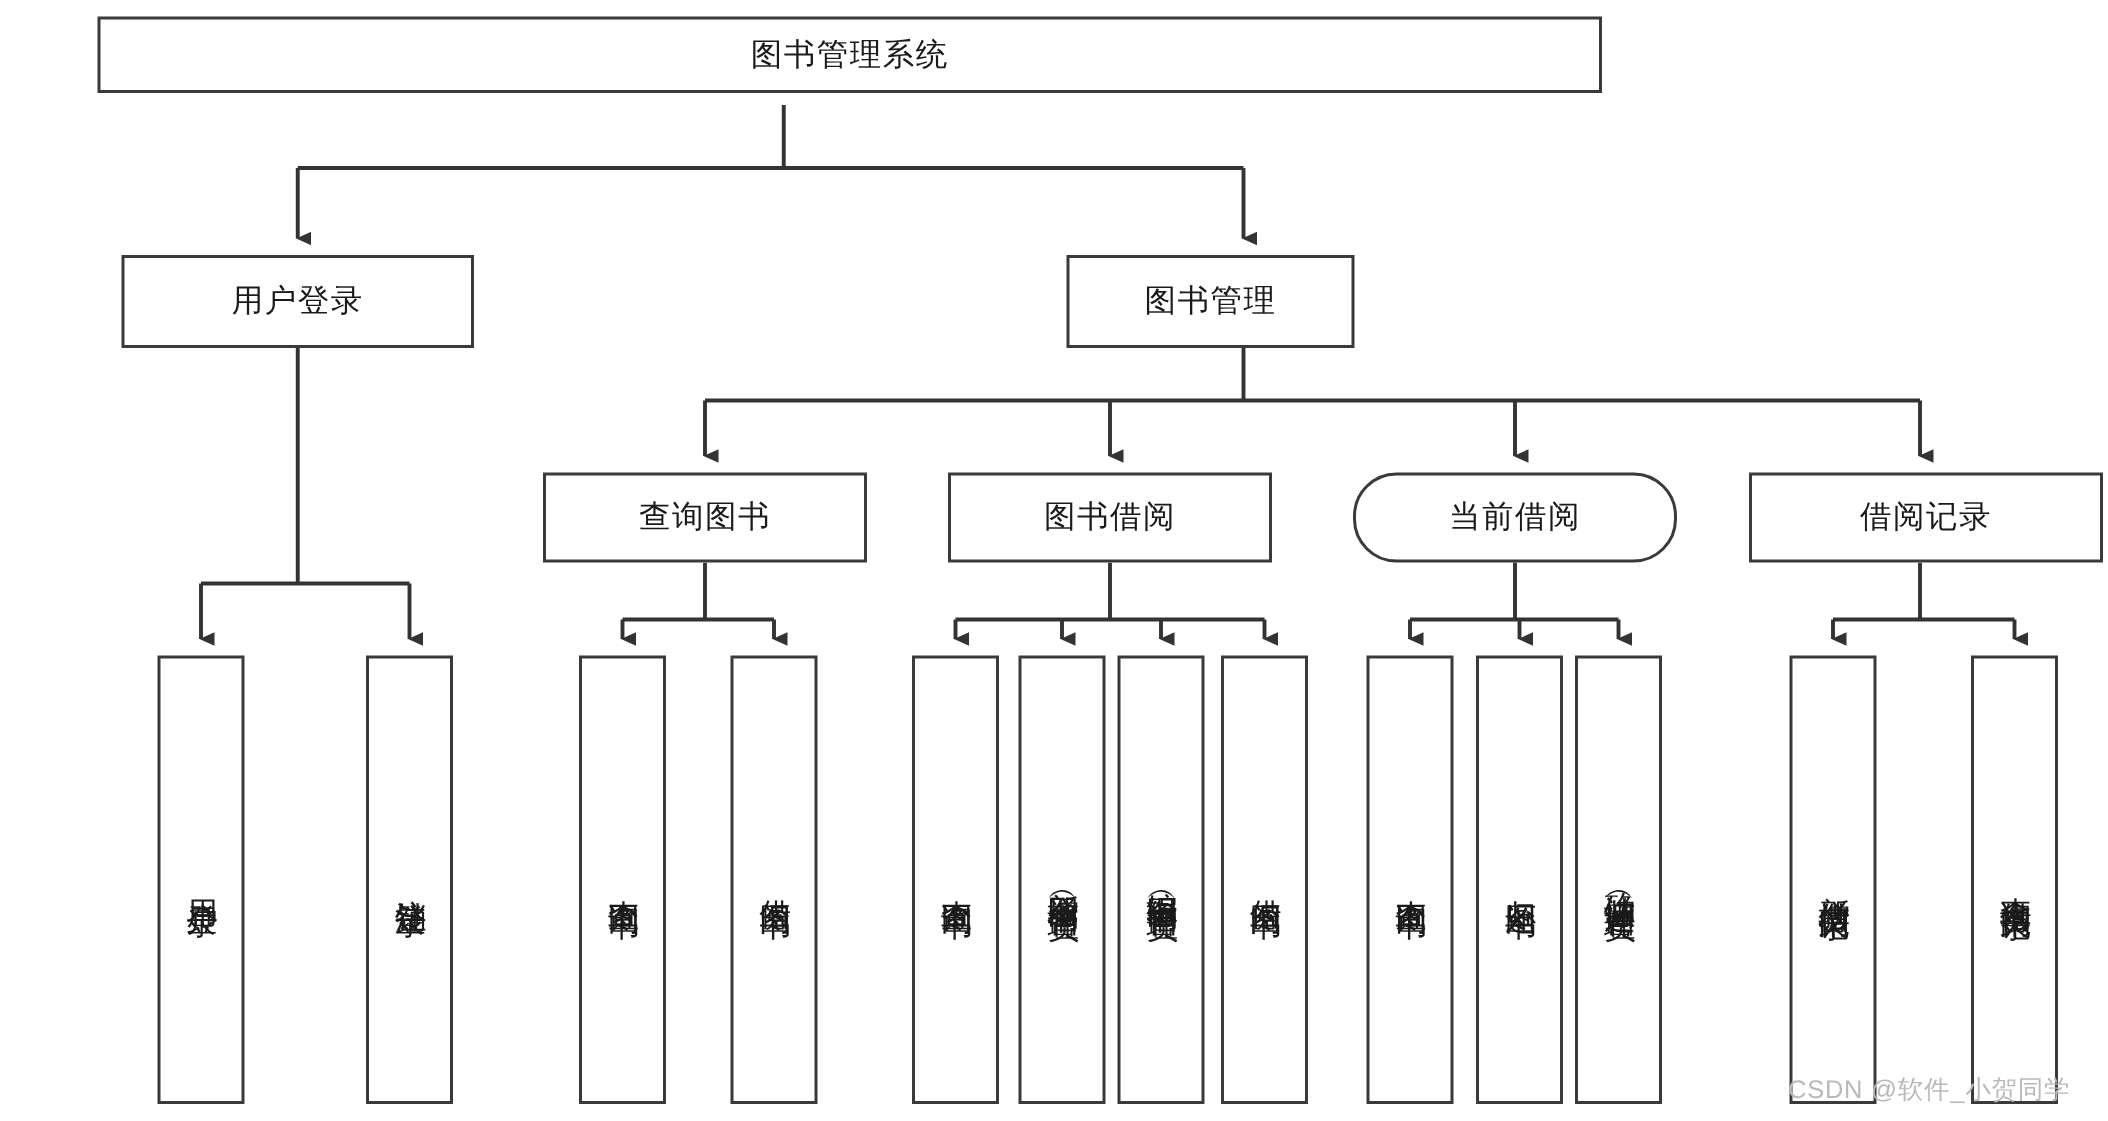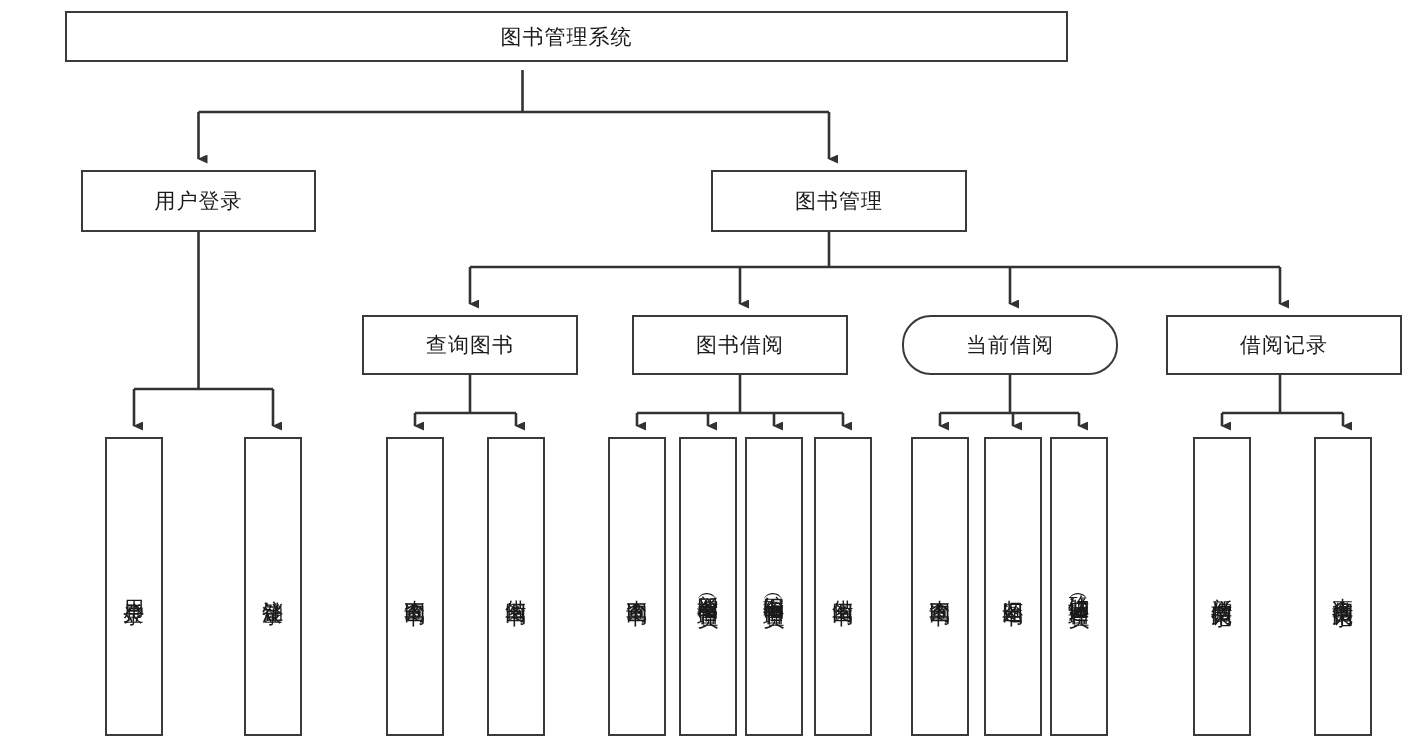--- a/index.html
+++ b/index.html
@@ -113,21 +113,21 @@
       </g>
   </svg>
 
   <div id="node-layer">
       <div class="node h" style="left: 21px; top: 11px; width: 1003px; height: 51px; border-color: rgb(58, 58, 58); color: rgb(26, 26, 26); margin-left: 44px;">
         <span class="label">图书管理系统</span>
       </div>
       <div class="node h" style="left: 81px; top: 170px; width: 235px; height: 62px; border-color: rgb(58, 58, 58); color: rgb(26, 26, 26);">
         <span class="label">用户登录</span>
       </div>
-      <div class="node h" style="left: 711px; top: 170px; width: 256px; height: 62px; border-color: rgb(58, 58, 58); color: rgb(26, 26, 26);">
+      <div class="node h" style="left: 711px; top: 170px; width: 192px; height: 62px; border-color: rgb(58, 58, 58); color: rgb(26, 26, 26);">
         <span class="label">图书管理</span>
       </div>
       <div class="node h" style="left: 362px; top: 315px; width: 216px; height: 60px; border-color: rgb(58, 58, 58); color: rgb(26, 26, 26);">
         <span class="label">查询图书</span>
       </div>
       <div class="node h" style="left: 632px; top: 315px; width: 216px; height: 60px; border-color: rgb(58, 58, 58); color: rgb(26, 26, 26);">
         <span class="label">图书借阅</span>
       </div>
       <div class="node h" style="left: 902px; top: 315px; width: 216px; height: 60px; border-color: rgb(58, 58, 58); color: rgb(26, 26, 26); border-radius: 29px;">
         <span class="label">当前借阅</span>
@@ -169,14 +169,15 @@
         <span class="label">确认归还（管理员）</span>
       </div>
       <div class="node v" style="left: 1193px; top: 437px; width: 58px; height: 299px; border-color: rgb(58, 58, 58); color: rgb(26, 26, 26);">
         <span class="label">新增借阅记录</span>
       </div>
       <div class="node v" style="left: 1314px; top: 437px; width: 58px; height: 299px; border-color: rgb(58, 58, 58); color: rgb(26, 26, 26);">
         <span class="label">查询借阅记录</span>
       </div>
     </div>
 
+  <div class="watermark" style="left: 1192px; top: 715px; color: rgb(185, 185, 185);">CSDN @软件_小贺同学</div>
 
 </div>
 
 </body></html>

